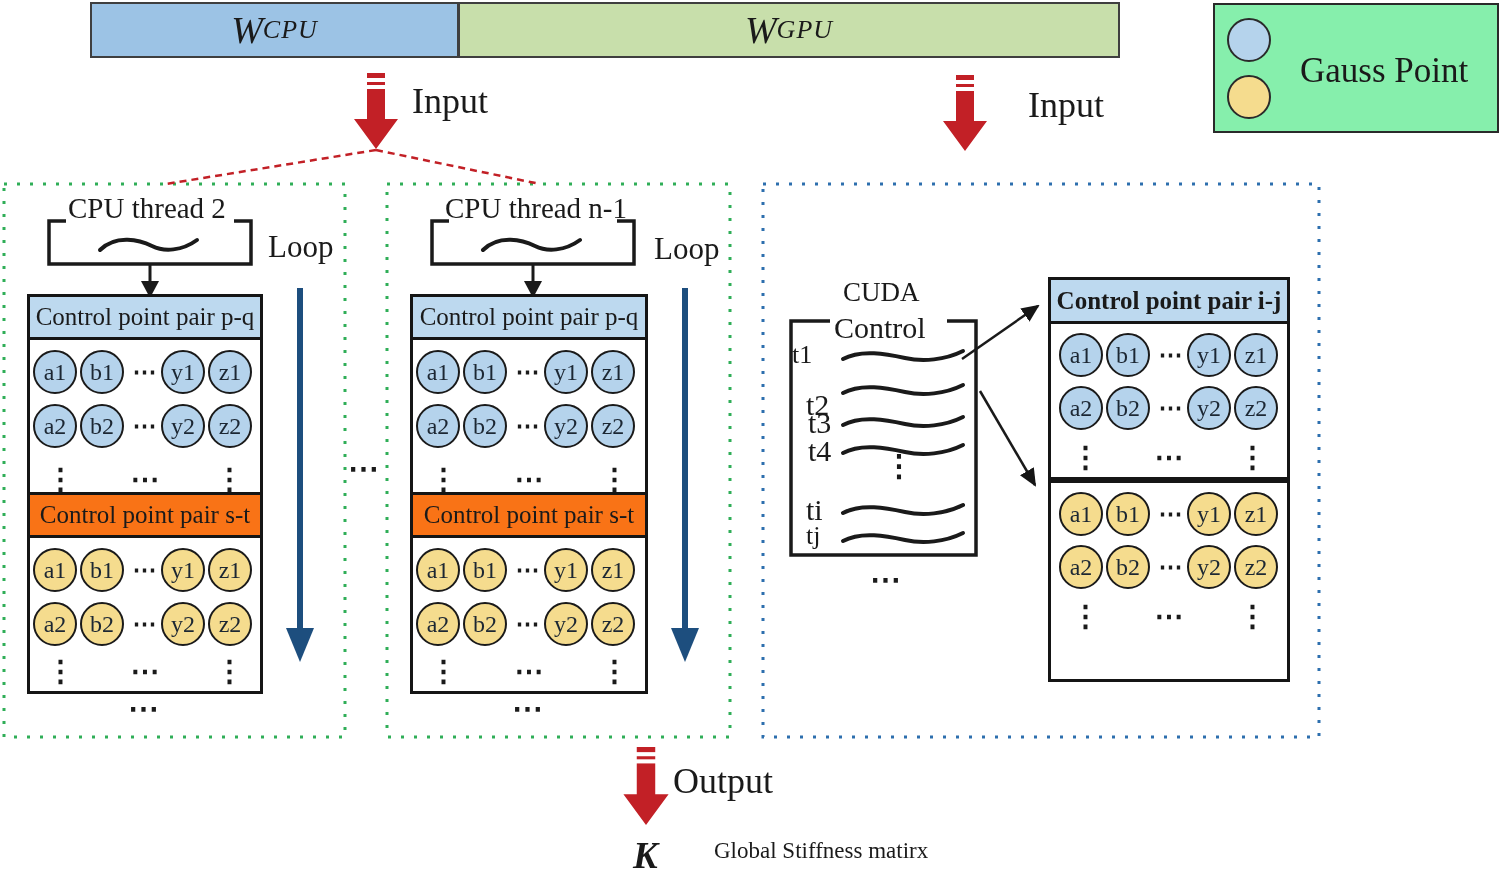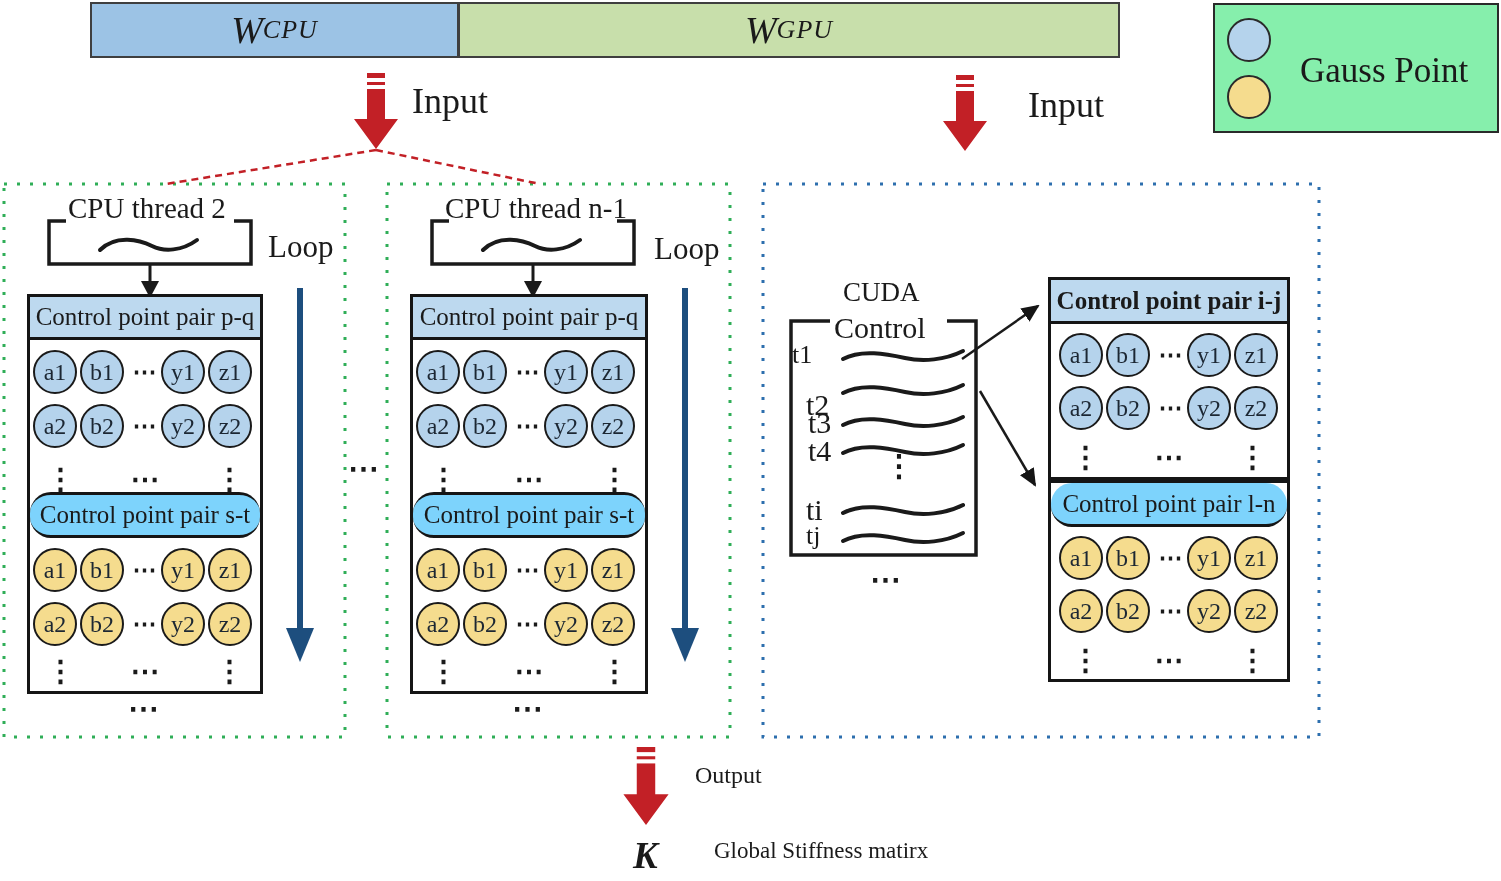--- a/index.html
+++ b/index.html
@@ -19,21 +19,21 @@
   
   .legend{position:absolute;left:1213px;top:3px;width:286px;height:130px;border:2px solid #2a2a2a;
           box-sizing:border-box;background:#86efac;}
   .lg-circle{position:absolute;width:44px;height:44px;border-radius:50%;border:2px solid #2a2a2a;box-sizing:border-box;}
 
   
   .cp-box{position:absolute;border:3px solid #151515;background:#fff;box-sizing:border-box;overflow:hidden;}
   .cp-header{height:40px;border-bottom:3px solid #151515;display:flex;align-items:center;justify-content:center;
              font-size:25px;}
   .cp-header.blue{background:#bdd9ef;}
-  .cp-header.yellow{background:#7dd3fc;border-radius:21px;}
+  .cp-header.yellow{background:#f97316;}
   .cp-header.stack-top{border-top:3px solid #151515;}
   .crow{display:flex;align-items:center;padding-left:3px;margin-top:10px;}
   .circle{width:44px;height:44px;border-radius:50%;border:2px solid #1a1a1a;box-sizing:border-box;
           display:flex;align-items:center;justify-content:center;font-size:24px;margin-right:3px;color:#1c2733;}
   .circle.blue{background:#b5d3ec;}
   .circle.yellow{background:#f5dc8e;}
   .mid-dots{width:34px;text-align:center;font-size:24px;font-weight:bold;letter-spacing:-1px;}
   .dotsrow{display:flex;justify-content:space-between;align-items:flex-end;height:44px;padding:0 16px;line-height:0.85;}
   .vdots{font-size:29px;font-weight:bold;}
   .hdots{font-size:29px;font-weight:bold;}
@@ -268,21 +268,20 @@
       </div>
       <div class="dotsrow" style="height:40px;padding:0 20px;">
         <span class="vdots">⋮</span>
         <span class="hdots">⋯</span>
         <span class="vdots">⋮</span>
       </div>
     </div>
   </div>
 
   <div class="cp-box" style="left:1048px;top:480px;width:242px;height:202px;">
-    <div class="cp-header yellow" style="height:41px;">Control point pair l-n</div>
     <div class="cp-section">
       <div class="crow" style="padding-left:8px;margin-top:9px;">
         <span class="circle yellow">a1</span>
         <span class="circle yellow">b1</span>
         <span class="mid-dots">⋯</span>
         <span class="circle yellow">y1</span>
         <span class="circle yellow">z1</span>
       </div>
       <div class="crow" style="padding-left:8px;margin-top:9px;">
         <span class="circle yellow">a2</span>
@@ -297,18 +296,18 @@
         <span class="vdots">⋮</span>
       </div>
     </div>
   </div>
 
   <svg class="red-arrow" style="left:623px;top:747px;" width="46" height="78" viewBox="0 0 44 76">
     <polygon points="13,0 31,0 31,46 44,46 22,76 0,46 13,46" fill="#c22026"></polygon>
     <rect x="8" y="5" width="28" height="4" fill="#ffffff"></rect>
     <rect x="8" y="12" width="28" height="4" fill="#ffffff"></rect>
   </svg>
-  <div class="txt" style="left:695px;top:763px;font-size:24px;text-align:center;">Output</div>
+  <div class="txt" style="left:673px;top:763px;font-size:36px;text-align:center;">Output</div>
 
   <div class="txt" style="left:633px;top:837px;font-size:37px;font-weight:bold;font-style:italic;">K</div>
   <div class="txt" style="left:714px;top:839px;font-size:23px;">Global Stiffness matirx</div>
 
 </div>
 
 </body></html>

